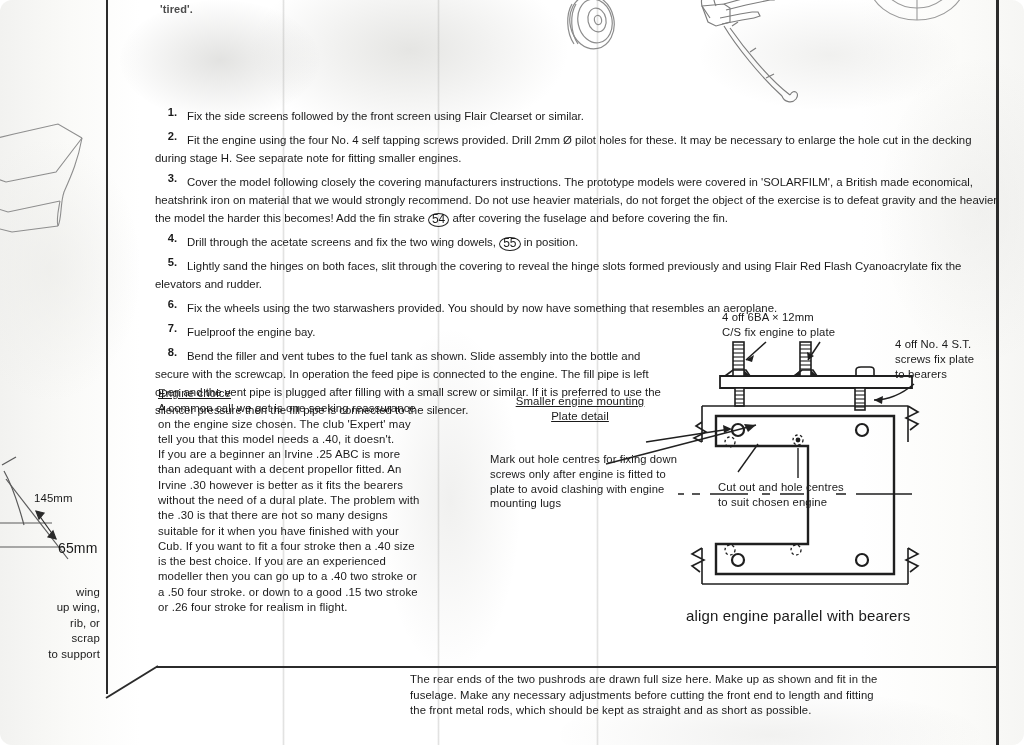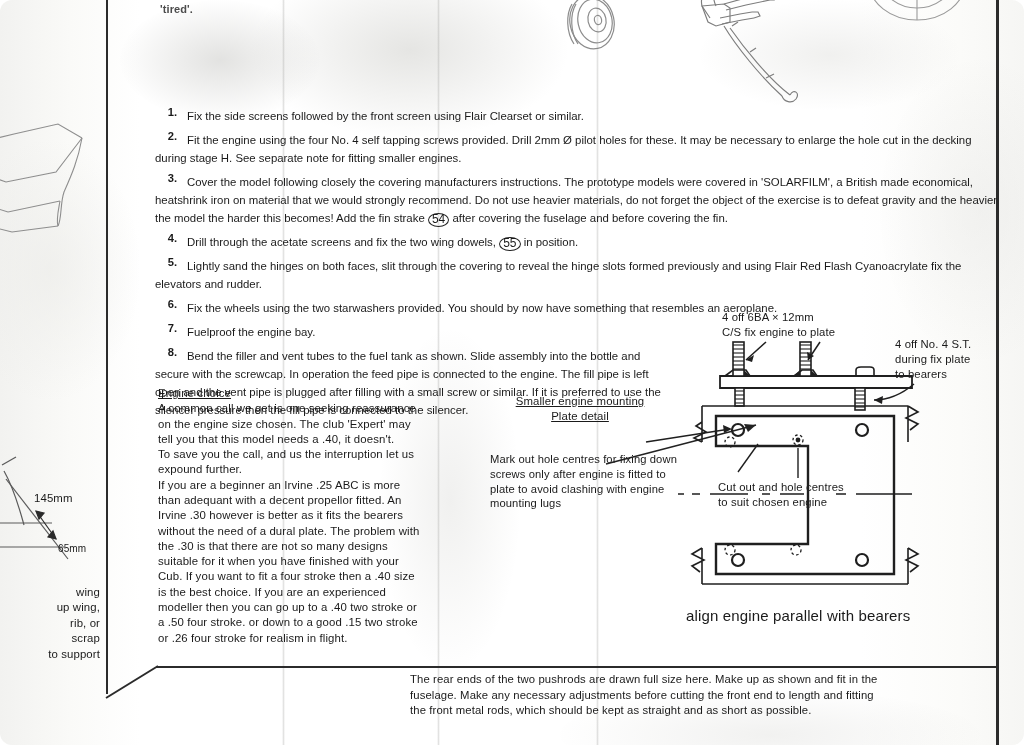--- a/index.html
+++ b/index.html
@@ -110,21 +110,21 @@
 
   .note-6ba  { left: 722px; top: 310px; width: 190px; font-size: 11.3px; line-height: 15px; }
   .note-st   { left: 895px; top: 337px; width: 112px; font-size: 11.3px; line-height: 15px; }
   .note-cut  { left: 718px; top: 480px; width: 165px; font-size: 11.3px; line-height: 15px; }
   .note-align{ left: 686px; top: 608px; width: 260px; font-size: 15px; }
 
   .bottom-note { left: 410px; top: 672px; width: 475px; font-size: 11.3px; line-height: 15.6px; }
 
   
   .m145 { left: 34px; top: 491px; font-size: 11.4px; }
-  .m65  { left: 58px; top: 541px; font-size: 10px; }
+  .m65  { left: 58px; top: 541px; font-size: 14px; }
   .mleft{ left: 0px;  top: 585px; width: 100px; font-size: 11.4px; line-height: 15.4px; text-align: right; padding-right: 4px; }
 
   svg { display: block; overflow: visible; }
   .dg { position: absolute; }
 </style>
 </head>
 <body>
 
 <div id="page">
 
@@ -254,21 +254,20 @@
     <div class="li" style="width:520px;">
       <span class="num">8.</span>
       <span class="body">Bend the filler and vent tubes to the fuel tank as shown. Slide assembly into the bottle and secure with the screwcap. In operation the feed pipe is connected to the engine. The fill pipe is left open and the vent pipe is plugged after filling with a small screw or similar. If it is preferred to use the silencer pressure then the fill pipe is connected to the silencer.</span>
     </div>
 
   </div>
 
   <div class="txt engine-choice">
     <div class="hd">Engine choice</div>
     <p>A common call we get is one seeking reassurance on the engine size chosen. The club 'Expert' may tell you that this model needs a .40, it doesn't.</p>
-    <p>To save you the call, and us the interruption let us expound further.</p>
     <p>If you are a beginner an Irvine .25 ABC is more than adequant with a decent propellor fitted. An Irvine .30 however is better as it fits the bearers without the need of a dural plate. The problem with the .30 is that there are not so many designs suitable for it when you have finished with your Cub. If you want to fit a four stroke then a .40 size is the best choice. If you are an experienced modeller then you can go up to a .40 two stroke or a .50 four stroke. or down to a good .15 two stroke or .26 four stroke for  realism in flight.</p>
   </div>
 
   <div class="txt sem-head">
     <span>Smaller engine mounting</span>
     <span>Plate detail</span>
   </div>
 
   <div class="txt mark-note">Mark out hole centres for fixing down screws only after engine is fitted to plate to avoid clashing with engine mounting lugs</div>
 
@@ -279,21 +278,21 @@
     </svg>
   </div>
 
   <div class="txt note-6ba">
     <div>4 off 6BA × 12mm</div>
     <div>C/S fix engine to plate</div>
   </div>
 
   <div class="txt note-st">
     <div>4 off No. 4 S.T.</div>
-    <div>during fix plate</div>
+    <div>screws fix plate</div>
     <div>to bearers</div>
   </div>
 
   <div class="txt note-cut">
     <div>Cut out and hole centres</div>
     <div>to suit chosen engine</div>
   </div>
 
   <div class="txt note-align">align engine parallel with bearers</div>
 

